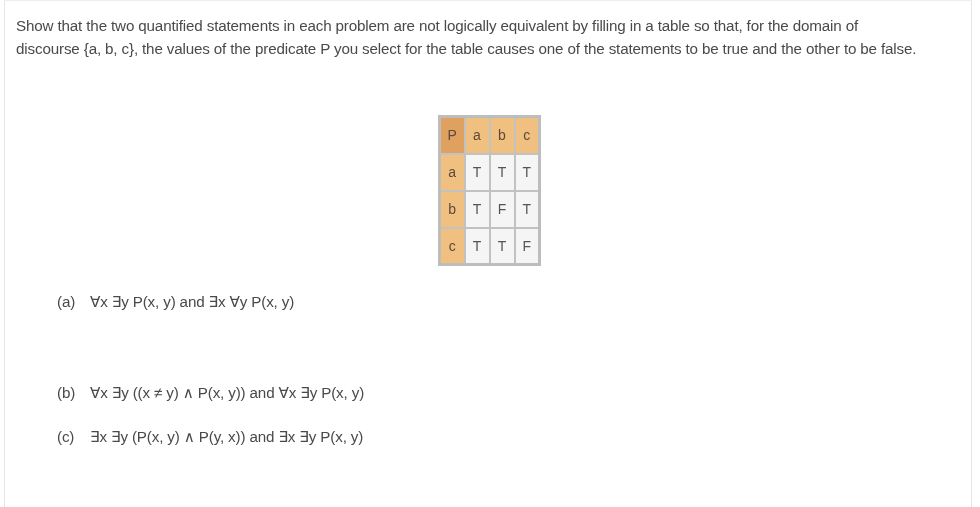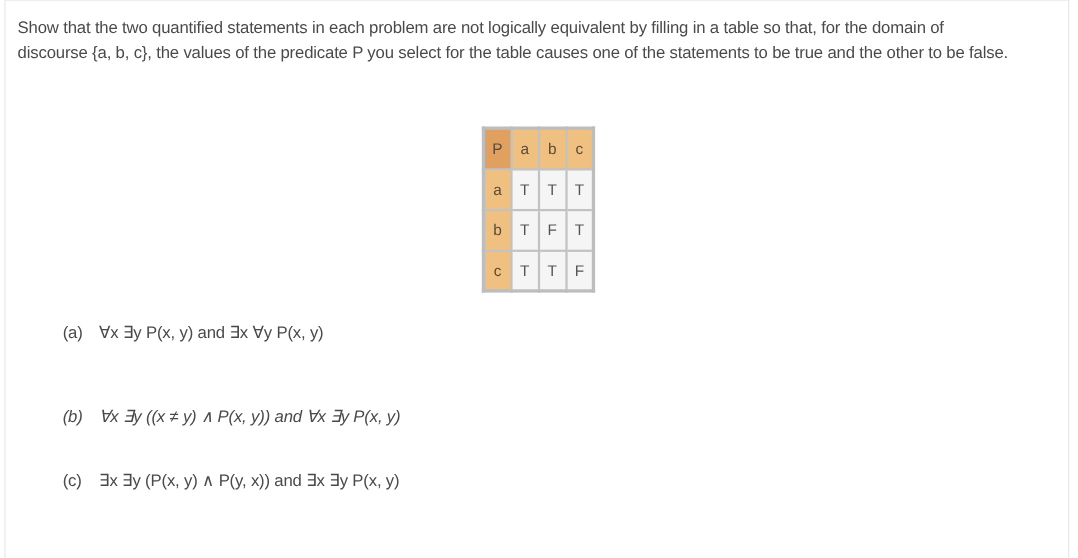--- a/index.html
+++ b/index.html
@@ -105,19 +105,19 @@
     <td class="cell">T</td>
     <td class="cell">F</td>
   </tr>
 </tbody>
   </table>
 
 <div class="problem" style="top:293px;">
   <span class="label">(a)</span><span>∀x ∃y P(x, y) and ∃x ∀y P(x, y)</span>
 </div>
 
-<div class="problem" style="top:370px;font-style:italic;">
+<div class="problem" style="top:384px;">
   <span class="label">(b)</span><span>∀x ∃y ((x ≠ y) ∧ P(x, y)) and ∀x ∃y P(x, y)</span>
 </div>
 
 <div class="problem" style="top:428px;">
   <span class="label">(c)</span><span>∃x ∃y (P(x, y) ∧ P(y, x)) and ∃x ∃y P(x, y)</span>
 </div>
 
 </body></html>

